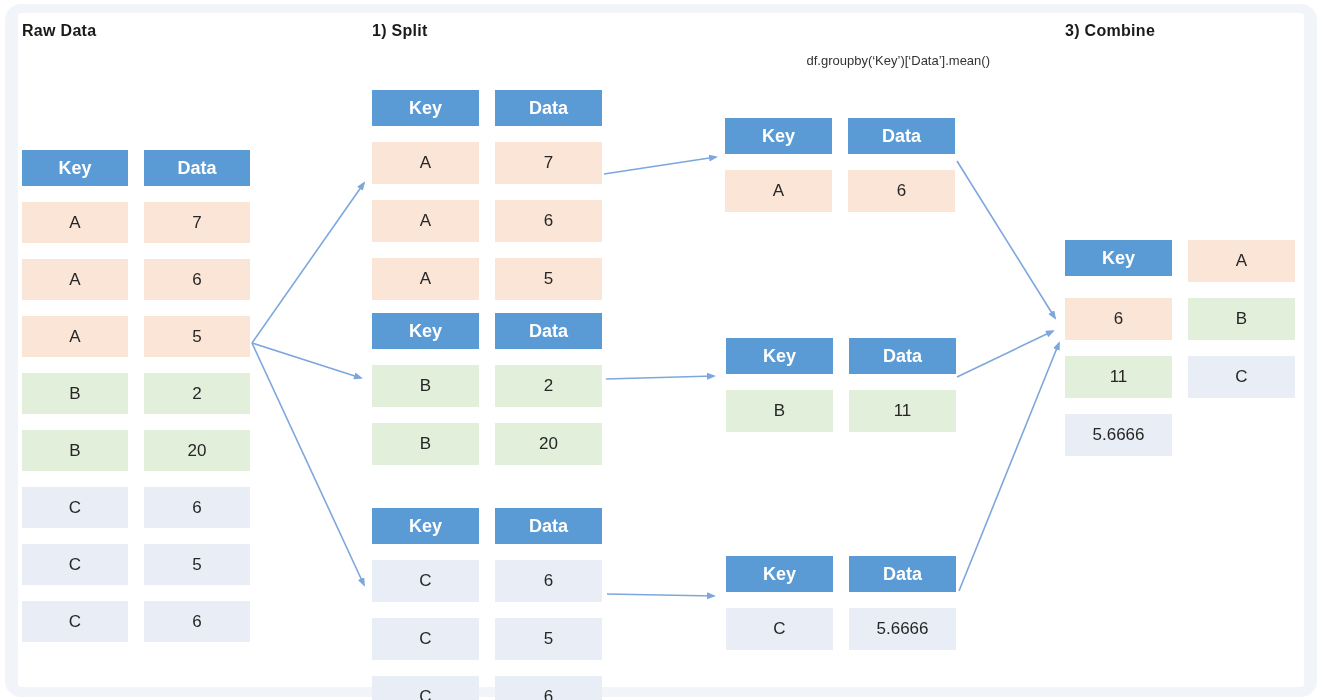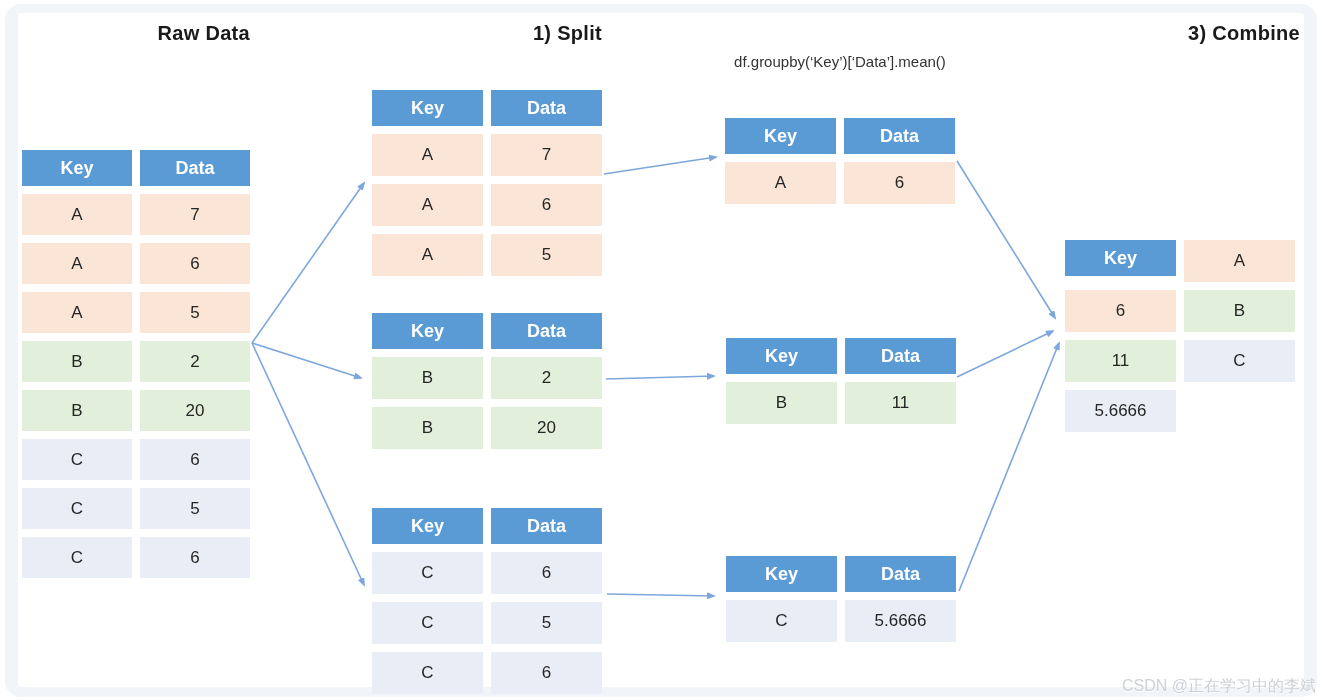--- a/index.html
+++ b/index.html
@@ -1,22 +1,22 @@
 <!DOCTYPE html>
 <html><head>
 <meta charset="utf-8">
 <style>
   html,body{margin:0;padding:0;background:#ffffff;}
   .stage{position:relative;width:1322px;height:700px;background:#ffffff;overflow:hidden;
          font-family:"Liberation Sans", sans-serif;color:var(--text,#262626);}
   .frame{position:absolute;left:5px;top:4px;right:5px;bottom:3px;background:var(--frame,#f1f5fa);border-radius:16px;}
   .content{position:absolute;left:18px;top:13px;right:18px;bottom:13px;background:#ffffff;border-radius:3px;}
-  .title{position:absolute;font-size:20px;font-weight:bold;text-align:right;color:#1a1a1a;letter-spacing:.3px;}
-  .code{position:absolute;font-size:15px;text-align:center;color:#333333;}
-  .tbl{position:absolute;display:grid;grid-template-columns:1fr 1fr;gap:8px;}
+  .title{position:absolute;font-size:16px;font-weight:bold;text-align:left;color:#1a1a1a;letter-spacing:.3px;}
+  .code{position:absolute;font-size:13px;text-align:right;color:#333333;}
+  .tbl{position:absolute;display:grid;grid-template-columns:1fr 1fr;gap:16px;}
   .cell{display:flex;align-items:center;justify-content:center;font-size:17px;}
   .th{background:var(--header-bg,#5b9bd5);color:var(--header-text,#fff);font-weight:bold;font-size:18px;height:36px;}
   .td{height:42px;}
   .td.raw-td{height:41px;}
   .tone-a{background:var(--group-a,#fbe5d6);}
   .tone-b{background:var(--group-b,#e2efda);}
   .tone-c{background:var(--group-c,#e9edf5);}
   .arrows{position:absolute;left:0;top:0;width:1322px;height:700px;pointer-events:none;}
   .arrows line{stroke:var(--arrow,#7da7dc);stroke-width:1.6;}
   .arrows .head{fill:var(--arrow,#7da7dc);}
@@ -124,14 +124,13 @@
     <line x1="252" y1="343" x2="361" y2="378" marker-end="url(#ah)"></line>
     <line x1="252" y1="343" x2="364" y2="585" marker-end="url(#ah)"></line>
     <line x1="604" y1="174" x2="716" y2="157" marker-end="url(#ah)"></line>
     <line x1="606" y1="379" x2="714" y2="376" marker-end="url(#ah)"></line>
     <line x1="607" y1="594" x2="714" y2="596" marker-end="url(#ah)"></line>
     <line x1="957" y1="161" x2="1055" y2="318" marker-end="url(#ah)"></line>
     <line x1="957" y1="377" x2="1053" y2="331" marker-end="url(#ah)"></line>
     <line x1="959" y1="591" x2="1059" y2="343" marker-end="url(#ah)"></line>
   </svg>
 
-  <div class="watermark">CSDN @正在学习中的李斌</div>
 </div>
 
 </body></html>

